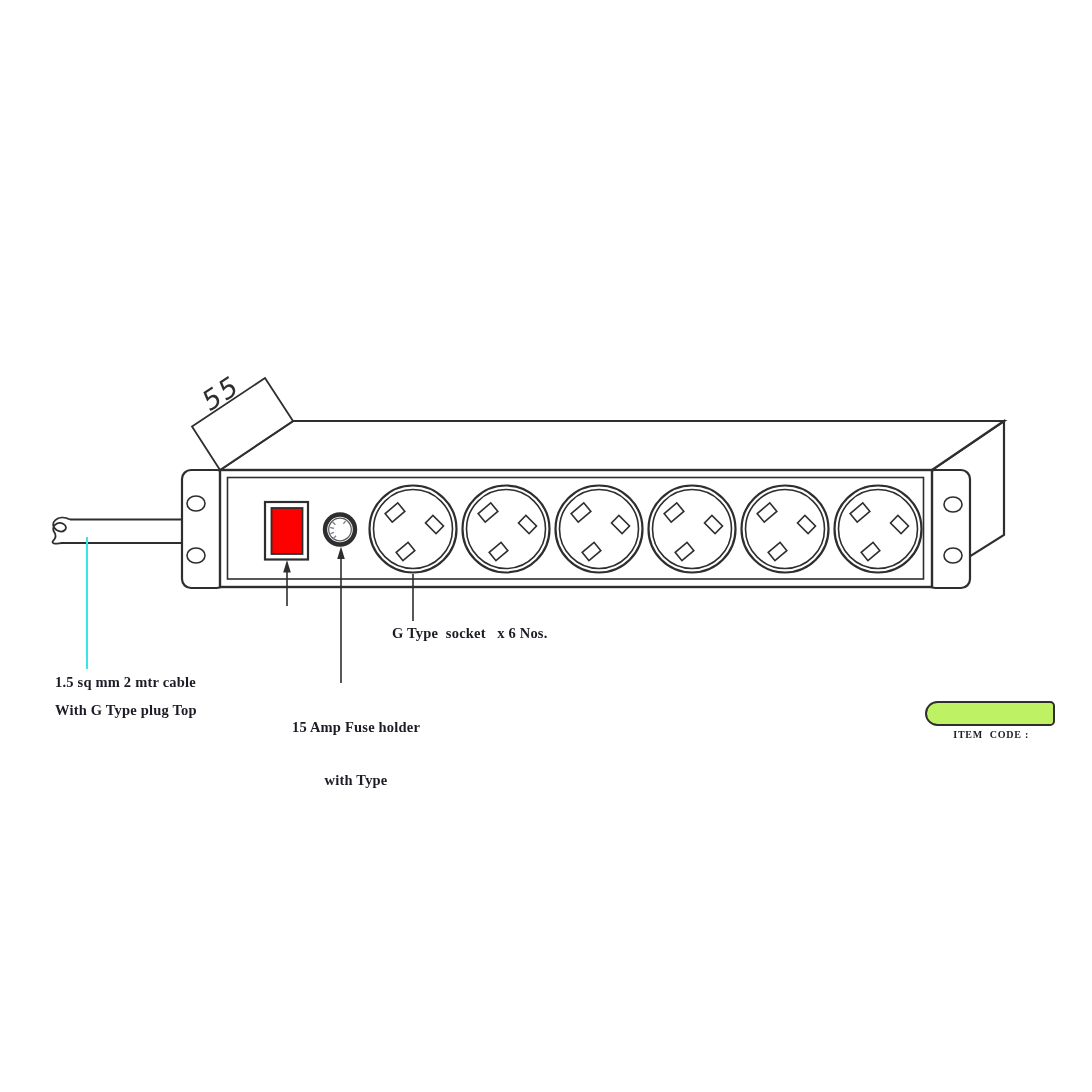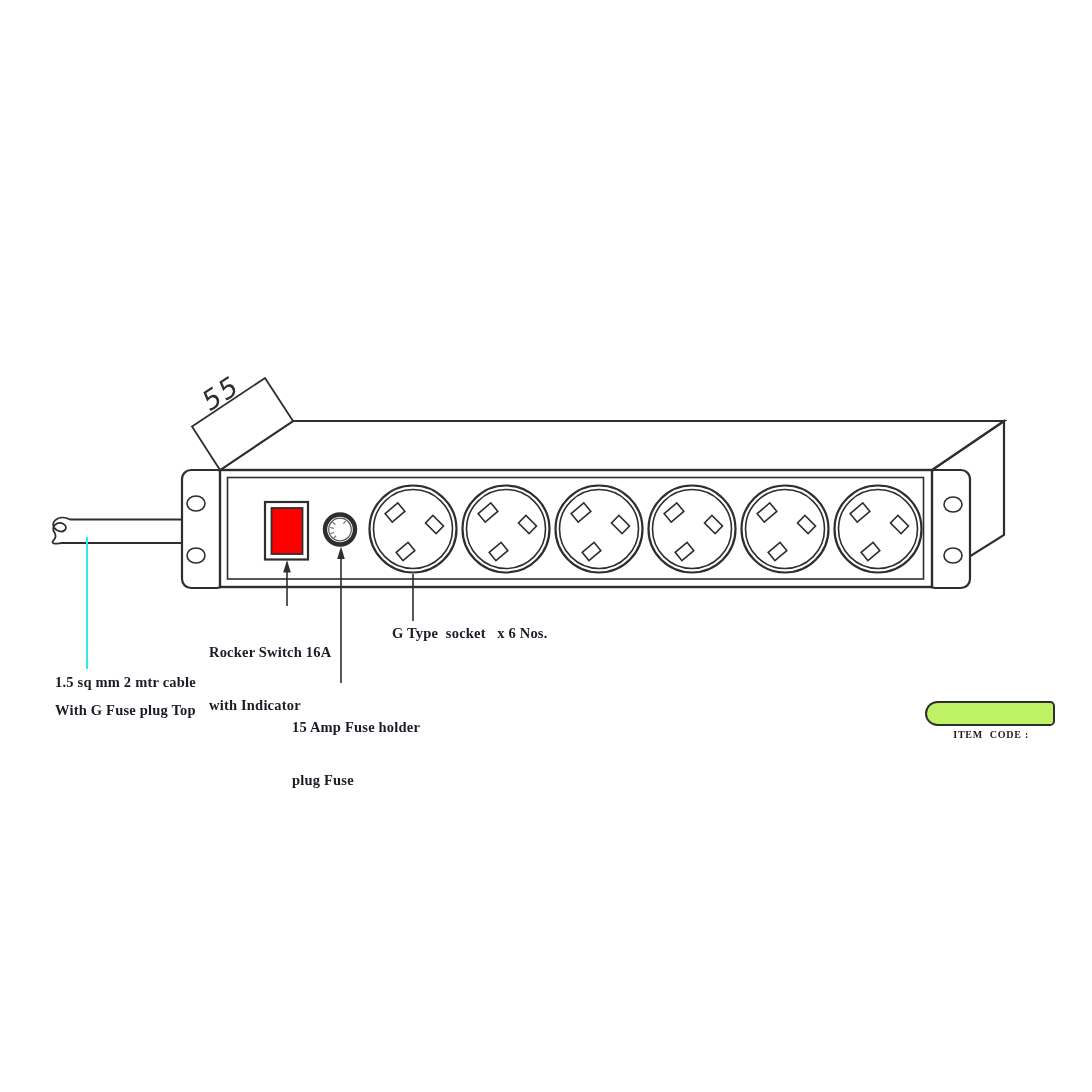--- a/index.html
+++ b/index.html
@@ -28,20 +28,21 @@
   
   .lbl{
     position:absolute;
     font-family:"Liberation Serif",serif;
     font-weight:700;
     font-size:14.5px;
     line-height:17.5px;
     color:var(--text);
     white-space:pre;
     letter-spacing:0.2px;
+    text-align:center;
   }
   .item-code-box{
     position:absolute;left:925px;top:701px;width:130px;height:25px;
     box-sizing:border-box;
     border:2px solid var(--line);
     border-radius:13px 5px 5px 13px;
     background:#bef264;
     font-family:"Liberation Serif",serif;
     font-weight:700;font-size:10px;line-height:21px;
     color:var(--text);
@@ -151,32 +152,28 @@
     <g>
       <line class="leader" x1="287" y1="571" x2="287" y2="606"></line>
       <path class="arrow" d="M287,560 L283.2,572.5 L290.8,572.5 Z"></path>
       <line class="leader" x1="341" y1="557.5" x2="341" y2="683"></line>
       <path class="arrow" d="M341,546.5 L337.2,559 L344.8,559 Z"></path>
       <line class="leader" x1="413" y1="574" x2="413" y2="621"></line>
       <line class="cyanline" x1="87" y1="537" x2="87" y2="669"></line>
     </g>
   </svg>
 
-  <div class="lbl" style="left:209px;top:609px">
-    <div>Rocker Switch 16A</div>
-    <div>with Indicator</div>
-  </div>
 
   <div class="lbl" style="left:392px;top:625px">G Type  socket   x 6 Nos.</div>
 
   <div class="lbl" style="left:292px;top:684px">
     <div>15 Amp Fuse holder</div>
-    <div>plug Fuse</div>
+    <div>with Type</div>
   </div>
 
   <div class="lbl" style="left:55px;top:674px">1.5 sq mm 2 mtr cable</div>
-  <div class="lbl" style="left:55px;top:702px">With G Fuse plug Top</div>
+  <div class="lbl" style="left:55px;top:702px">With G Type plug Top</div>
 
   <div class="item-code-box">
     <span>ITEM  CODE :</span>
   </div>
 
 </div>
 
 </body></html>

